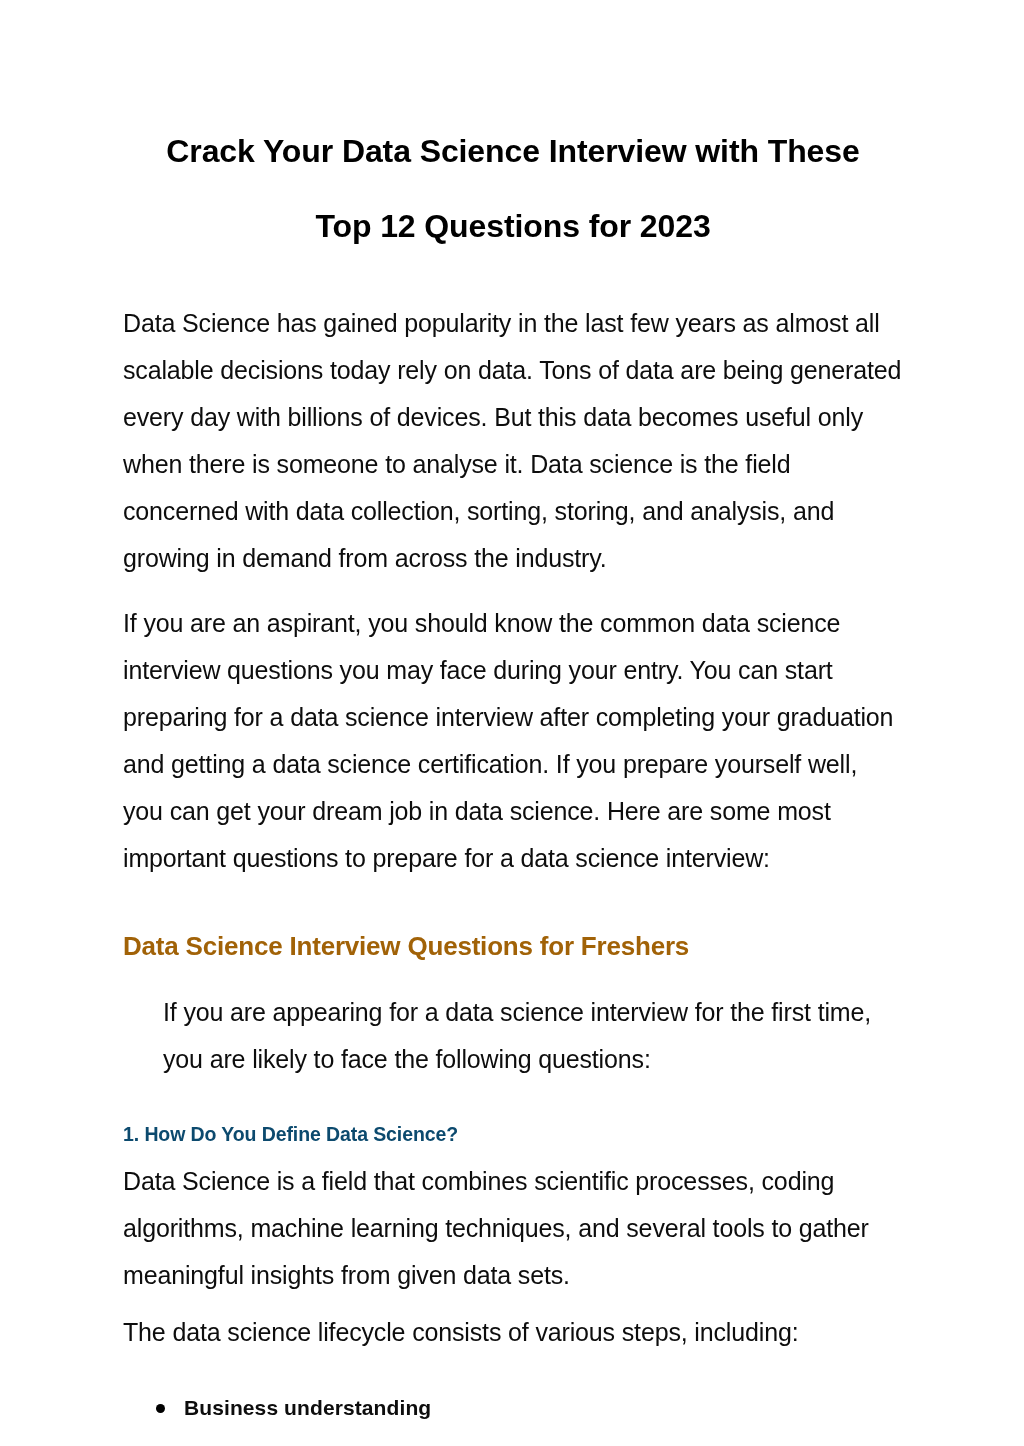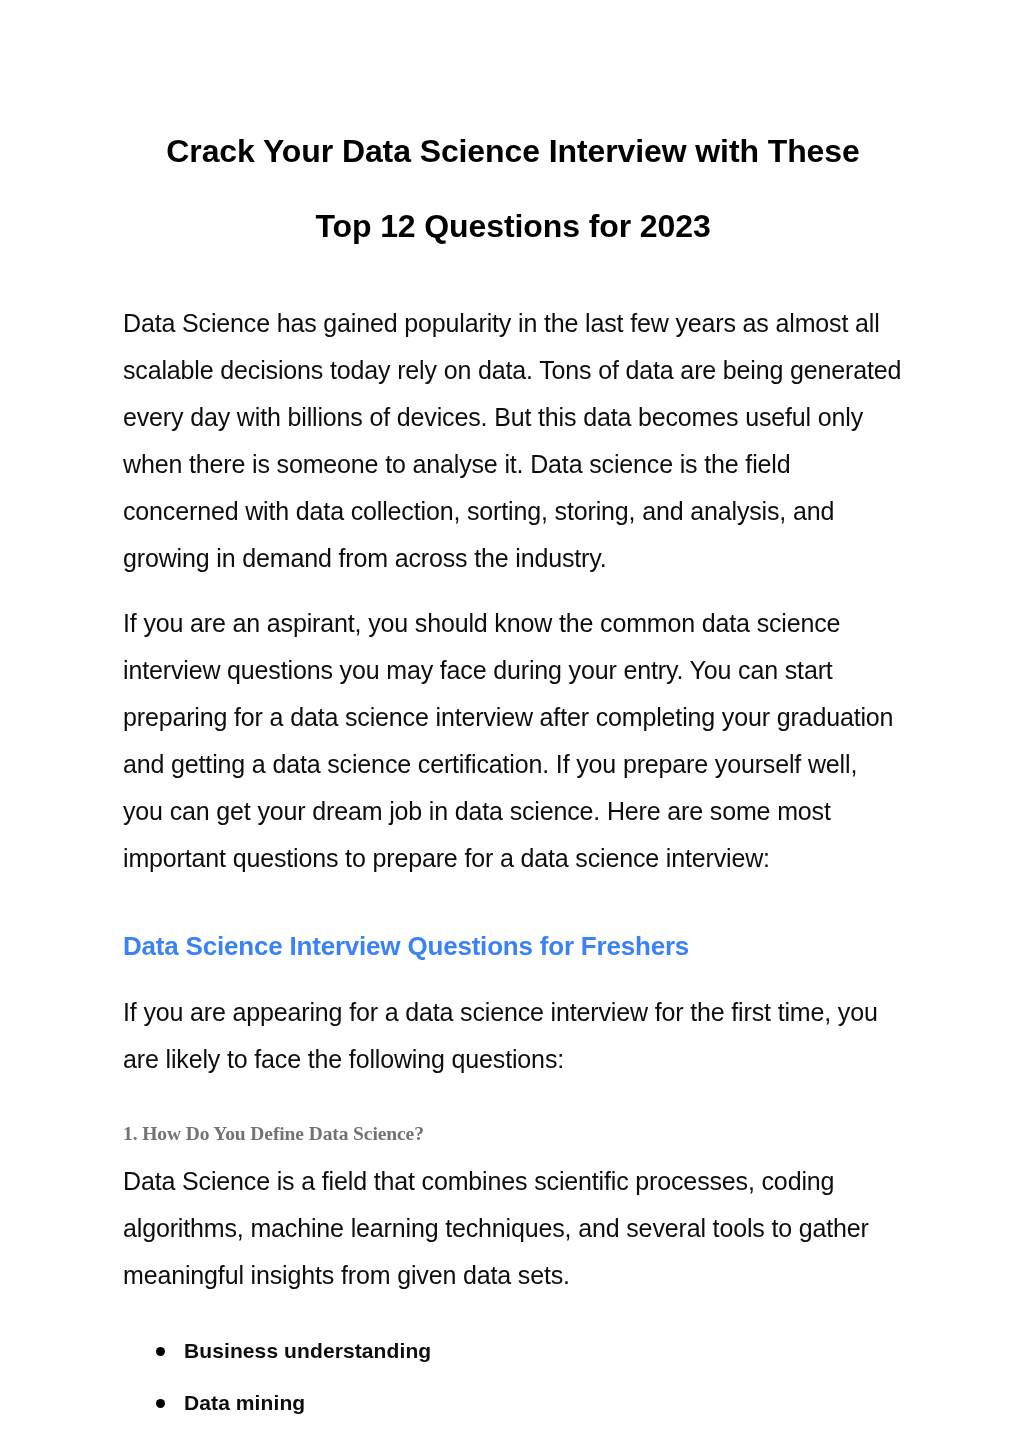--- a/index.html
+++ b/index.html
@@ -60,38 +60,38 @@
   }
   .para + .para {
     margin-top: 18px;
   }
 
   
   .section-heading {
     font-size: 26px;
     font-weight: bold;
     line-height: 34px;
-    color: #3b82f6;
+    color: #a16207;
     margin: 47px 0 1px 0;
     letter-spacing: -0.2px;
   }
 
   .after-heading {
     margin-top: 26px;
+    margin-left: 40px;
   }
 
   
   .question-heading {
     font-size: 19.5px;
     font-weight: bold;
     line-height: 28px;
-    color: #737373;
+    color: #0c4a6e;
     margin: 37px 0 0 0;
     letter-spacing: -0.1px;
-    font-family: Liberation Serif, serif;
   }
 
   .answer-para {
     margin-top: 10px;
   }
 
   
   .bullet-list {
     list-style: none;
     margin: 26px 0 0 0;
@@ -137,20 +137,21 @@
     <p class="para">If you are an aspirant, you should know the common data science interview questions you may face during your entry. You can start preparing for a data science interview after completing your graduation and getting a data science certification. If you prepare yourself well, you can get your dream job in data science. Here are some most important questions to prepare for a data science interview:</p>
 
     <h2 class="section-heading">Data Science Interview Questions for Freshers</h2>
 
     <p class="para after-heading">If you are appearing for a data science interview for the first time, you are likely to face the following questions:</p>
 
     <h3 class="question-heading">1. How Do You Define Data Science?</h3>
 
     <p class="para answer-para">Data Science is a field that combines scientific processes, coding algorithms, machine learning techniques, and several tools to gather meaningful insights from given data sets.</p>
 
+    <p class="para" style="margin-top:10px;">The data science lifecycle consists of various steps, including:</p>
 
     <ul class="bullet-list">
       <li>
         <span class="bullet-dot"></span>
         <span class="bullet-label">Business understanding</span>
       </li>
       <li>
         <span class="bullet-dot"></span>
         <span class="bullet-label">Data mining</span>
       </li>

